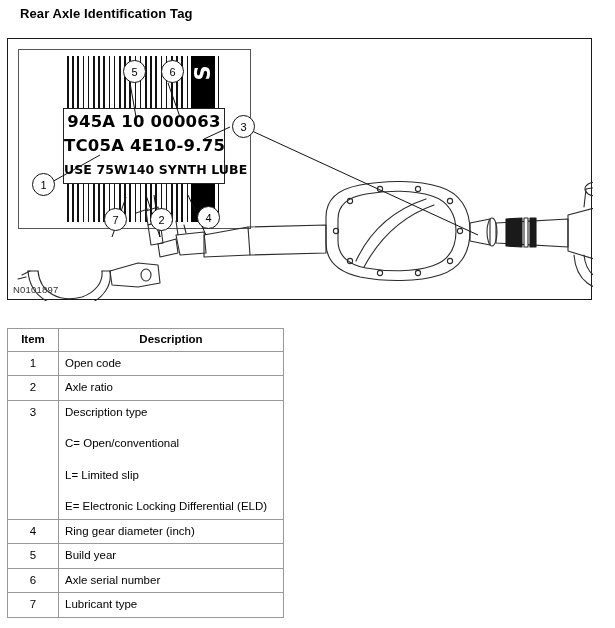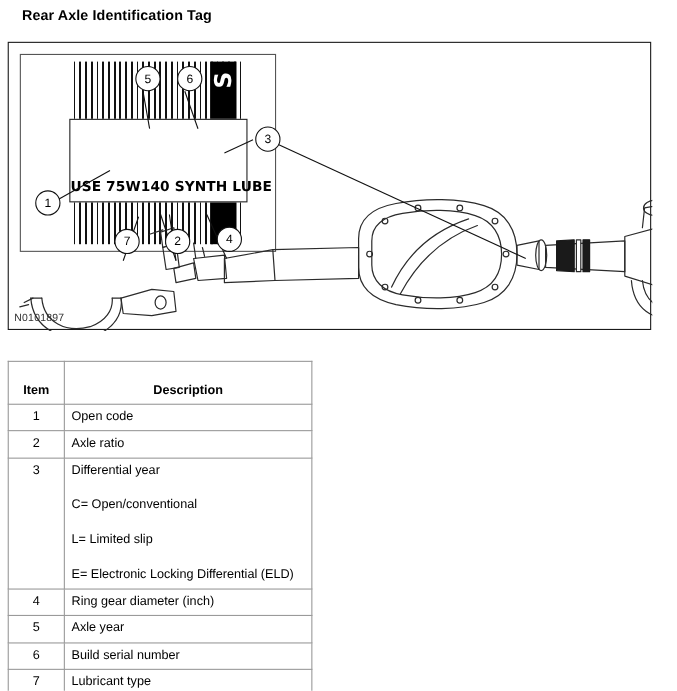--- a/index.html
+++ b/index.html
@@ -179,21 +179,21 @@
   }
   .desc-table th, .desc-table td {
     border: 1px solid #9a9a9a;
     padding: 4px 6px;
     vertical-align: top;
     line-height: 1.35;
   }
   .desc-table th {
     font-weight: bold;
     text-align: center;
-    padding-top: 19px;
+    padding-top: 3px;
     padding-bottom: 3px;
   }
   .col-item { width: 38px; text-align: center; }
   .desc-table td.col-item { text-align: center; }
   .sub-line { margin-top: 16px; }
 </style>
 </head>
 <body>
 
 <div class="page-title">Rear Axle Identification Tag</div>
@@ -277,20 +277,22 @@
 
   <div class="tag-panel">
     <div class="hatch hatch-top"></div>
     <div class="logo-box"></div>
     <div class="logo-s">S</div>
 
     <div class="hatch hatch-bottom"></div>
     <div class="logo-box-lower"></div>
 
     <div class="tag-plate">
+      <div class="tag-line tag-line-1">945A  10 000063</div>
+      <div class="tag-line tag-line-2">TC05A 4E10-9.75</div>
       <div class="tag-line tag-line-3">USE 75W140 SYNTH LUBE</div>
     </div>
   </div>
 
   <svg class="overlay" viewBox="0 0 585 262">
     <g stroke="#111111" stroke-width="1" fill="none">
 
       <path d="M122 44 L128 78"></path>
 
       <path d="M160 44 L172 78"></path>
@@ -336,42 +338,42 @@
       </tr>
       <tr>
         <td class="col-item">2</td>
         <td>
           <div>Axle ratio</div>
         </td>
       </tr>
       <tr>
         <td class="col-item">3</td>
         <td>
-          <div>Differential year</div>
+          <div>Description type</div>
           <div class="sub-line">C= Open/conventional</div>
           <div class="sub-line">L= Limited slip</div>
           <div class="sub-line">E= Electronic Locking Differential (ELD)</div>
         </td>
       </tr>
       <tr>
         <td class="col-item">4</td>
         <td>
           <div>Ring gear diameter (inch)</div>
         </td>
       </tr>
       <tr>
         <td class="col-item">5</td>
         <td>
-          <div>Axle year</div>
+          <div>Build year</div>
         </td>
       </tr>
       <tr>
         <td class="col-item">6</td>
         <td>
-          <div>Build serial number</div>
+          <div>Axle serial number</div>
         </td>
       </tr>
       <tr>
         <td class="col-item">7</td>
         <td>
           <div>Lubricant type</div>
         </td>
       </tr>
     </tbody>
 </table>

